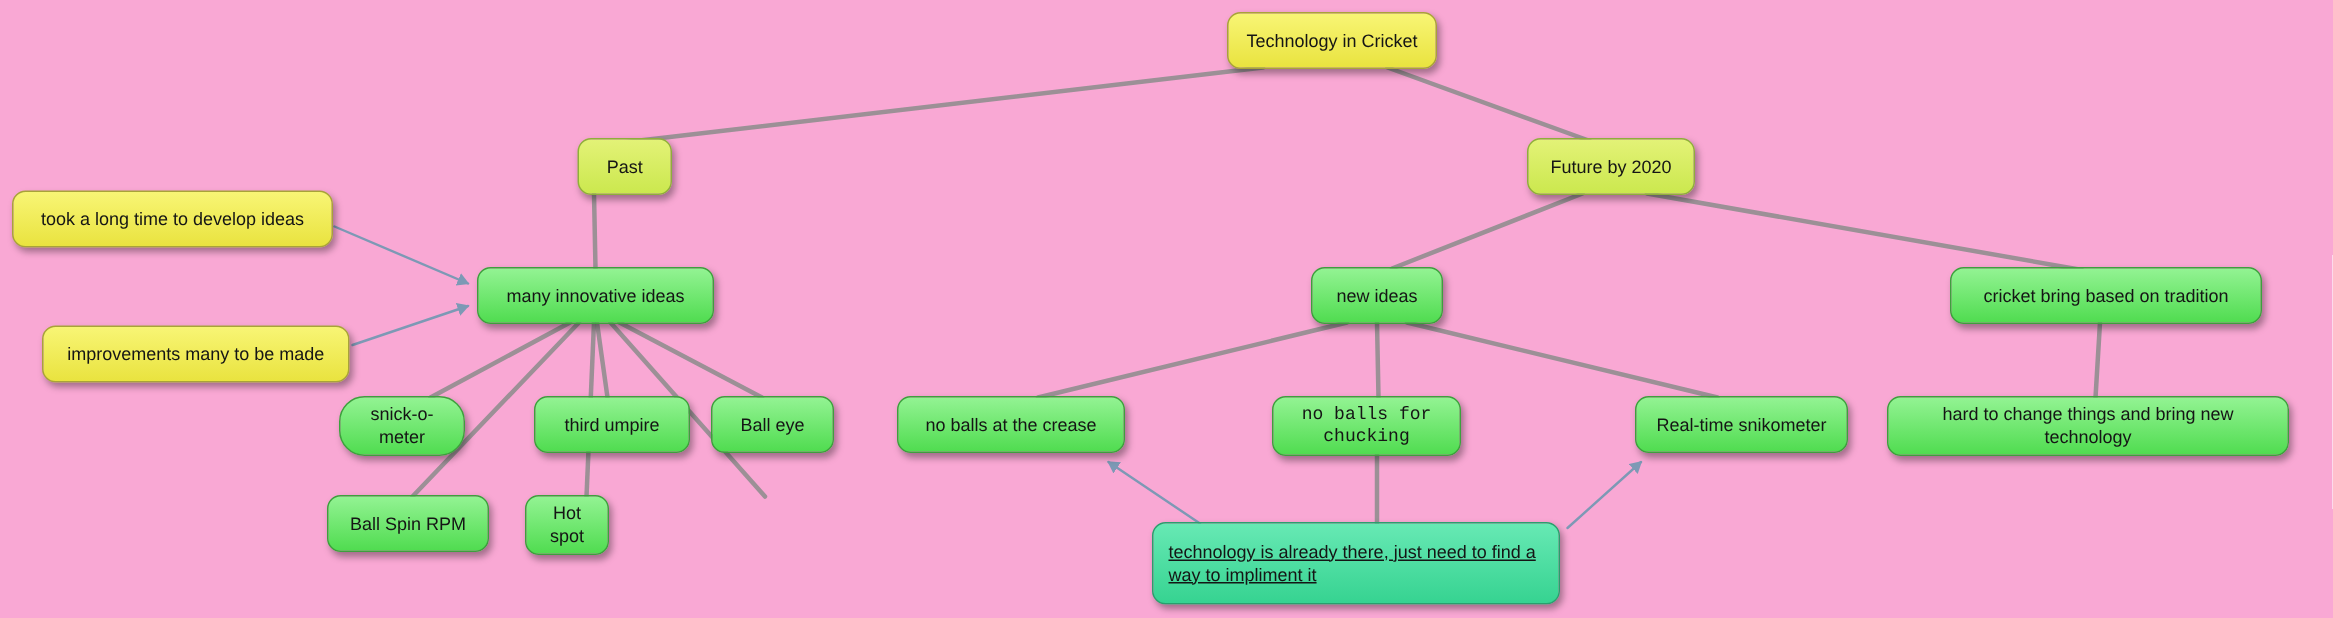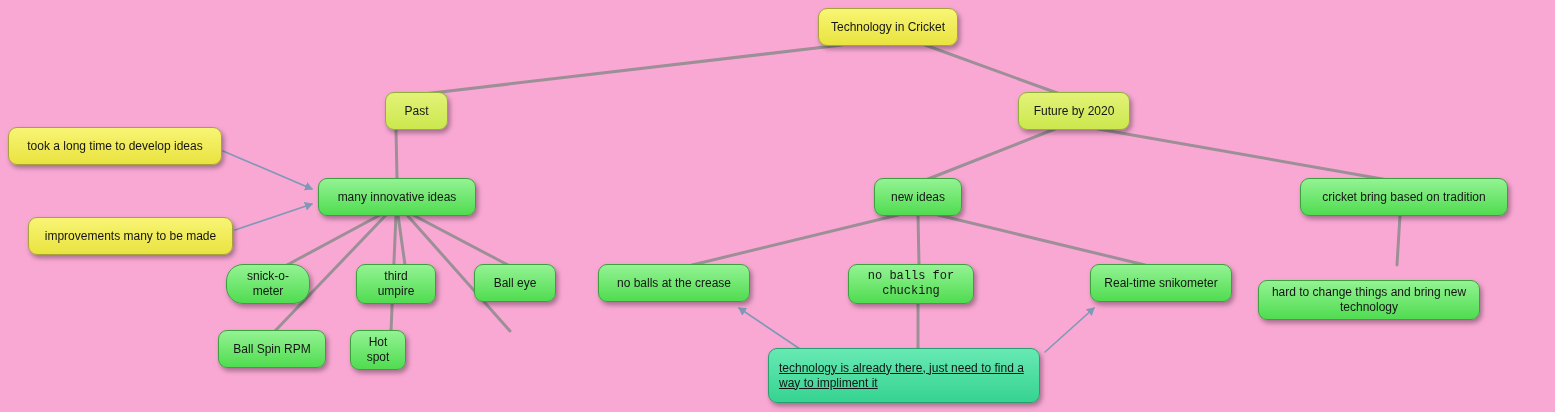--- a/index.html
+++ b/index.html
@@ -56,23 +56,23 @@
 
   <div class="node yellow" style="left:818px;  top:8px;   width:140px;">Technology in Cricket</div>
   <div class="node yellowgreen" style="left:365px;  top:92px;  width:63px;margin-left:20px;">Past</div>
   <div class="node yellowgreen" style="left:1018px; top:92px;  width:112px;">Future by 2020</div>
   <div class="node yellow" style="left:8px;    top:127px; width:214px;">took a long time to develop ideas</div>
   <div class="node yellow" style="left:28px;   top:217px; width:205px;">improvements many to be made</div>
   <div class="node green" style="left:318px;  top:178px; width:158px;">many innovative ideas</div>
   <div class="node green" style="left:874px;  top:178px; width:88px;">new ideas</div>
   <div class="node green" style="left:1300px; top:178px; width:208px;">cricket bring based on tradition</div>
   <div class="node green" style="left:226px;  top:264px; width:84px;border-radius:17px;">snick-o-meter</div>
-  <div class="node green" style="left:356px;  top:264px; width:80px;">third umpire</div>
+  <div class="node green" style="left:356px;  top:264px; width:104px;">third umpire</div>
   <div class="node green" style="left:474px;  top:264px; width:82px;">Ball eye</div>
   <div class="node green" style="left:598px;  top:264px; width:152px;">no balls at the crease</div>
   <div class="node green" style="left:848px;  top:264px; width:126px;font-family:Liberation Mono, monospace;">no balls for chucking</div>
   <div class="node green" style="left:1090px; top:264px; width:142px;">Real-time snikometer</div>
-  <div class="node green" style="left:1258px; top:280px; width:222px;">hard to change things and bring new technology</div>
+  <div class="node green" style="left:1258px; top:264px; width:268px;">hard to change things and bring new technology</div>
   <div class="node green" style="left:218px;  top:330px; width:108px;">Ball Spin RPM</div>
   <div class="node green" style="left:350px;  top:330px; width:56px;">Hot spot</div>
   <div class="node teal" style="left:768px;  top:348px; width:272px;text-decoration:underline;">technology is already there, just need to find a way to impliment it</div>
 
 </div>
 
 </body></html>

